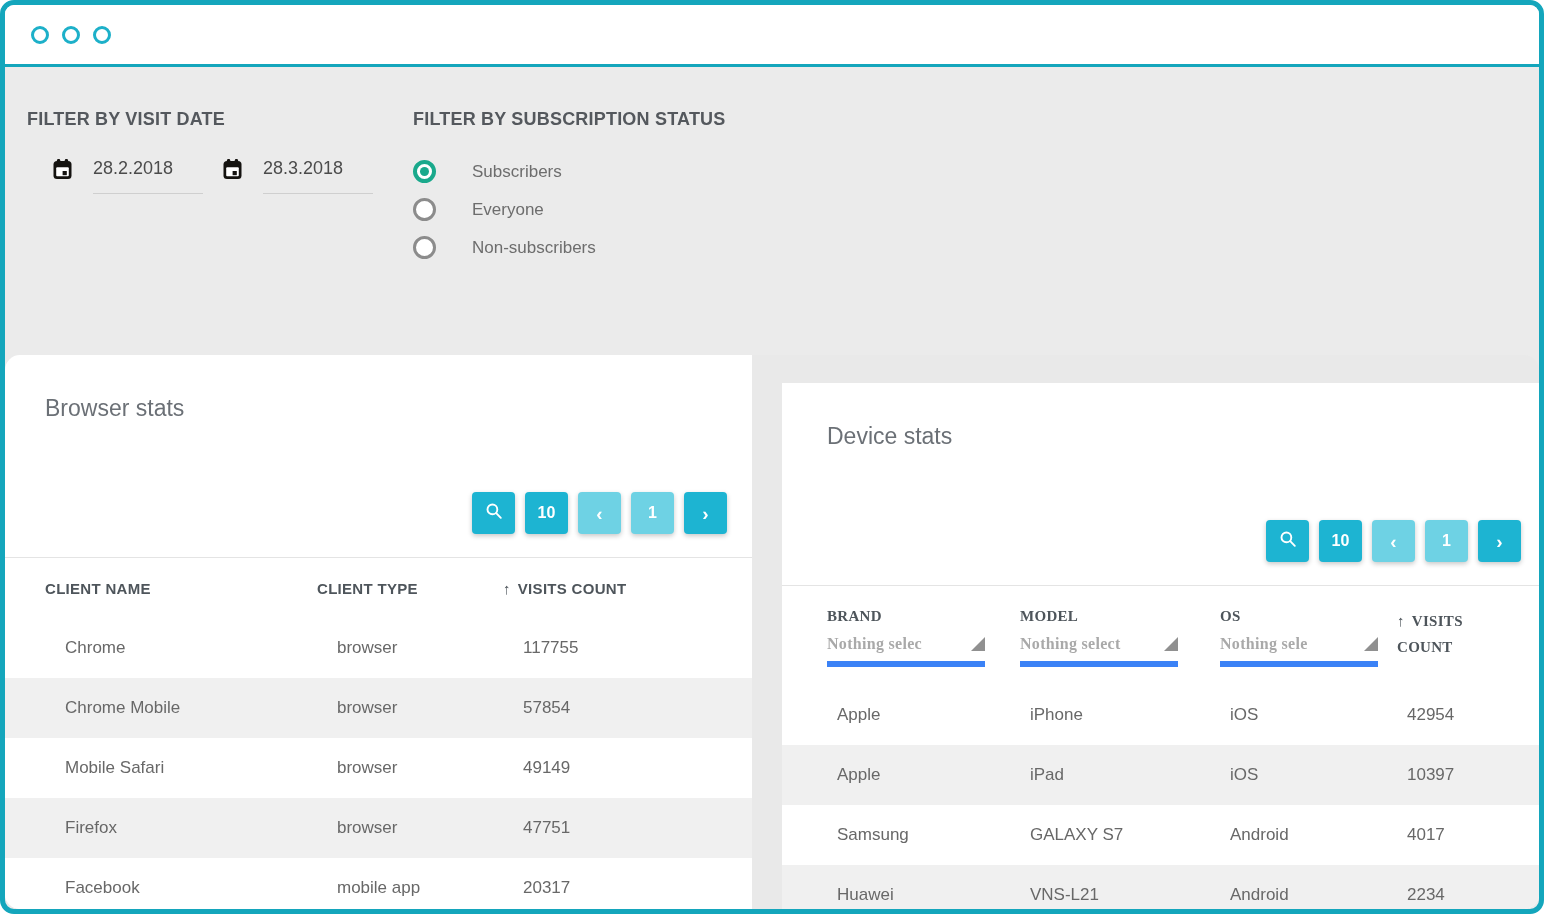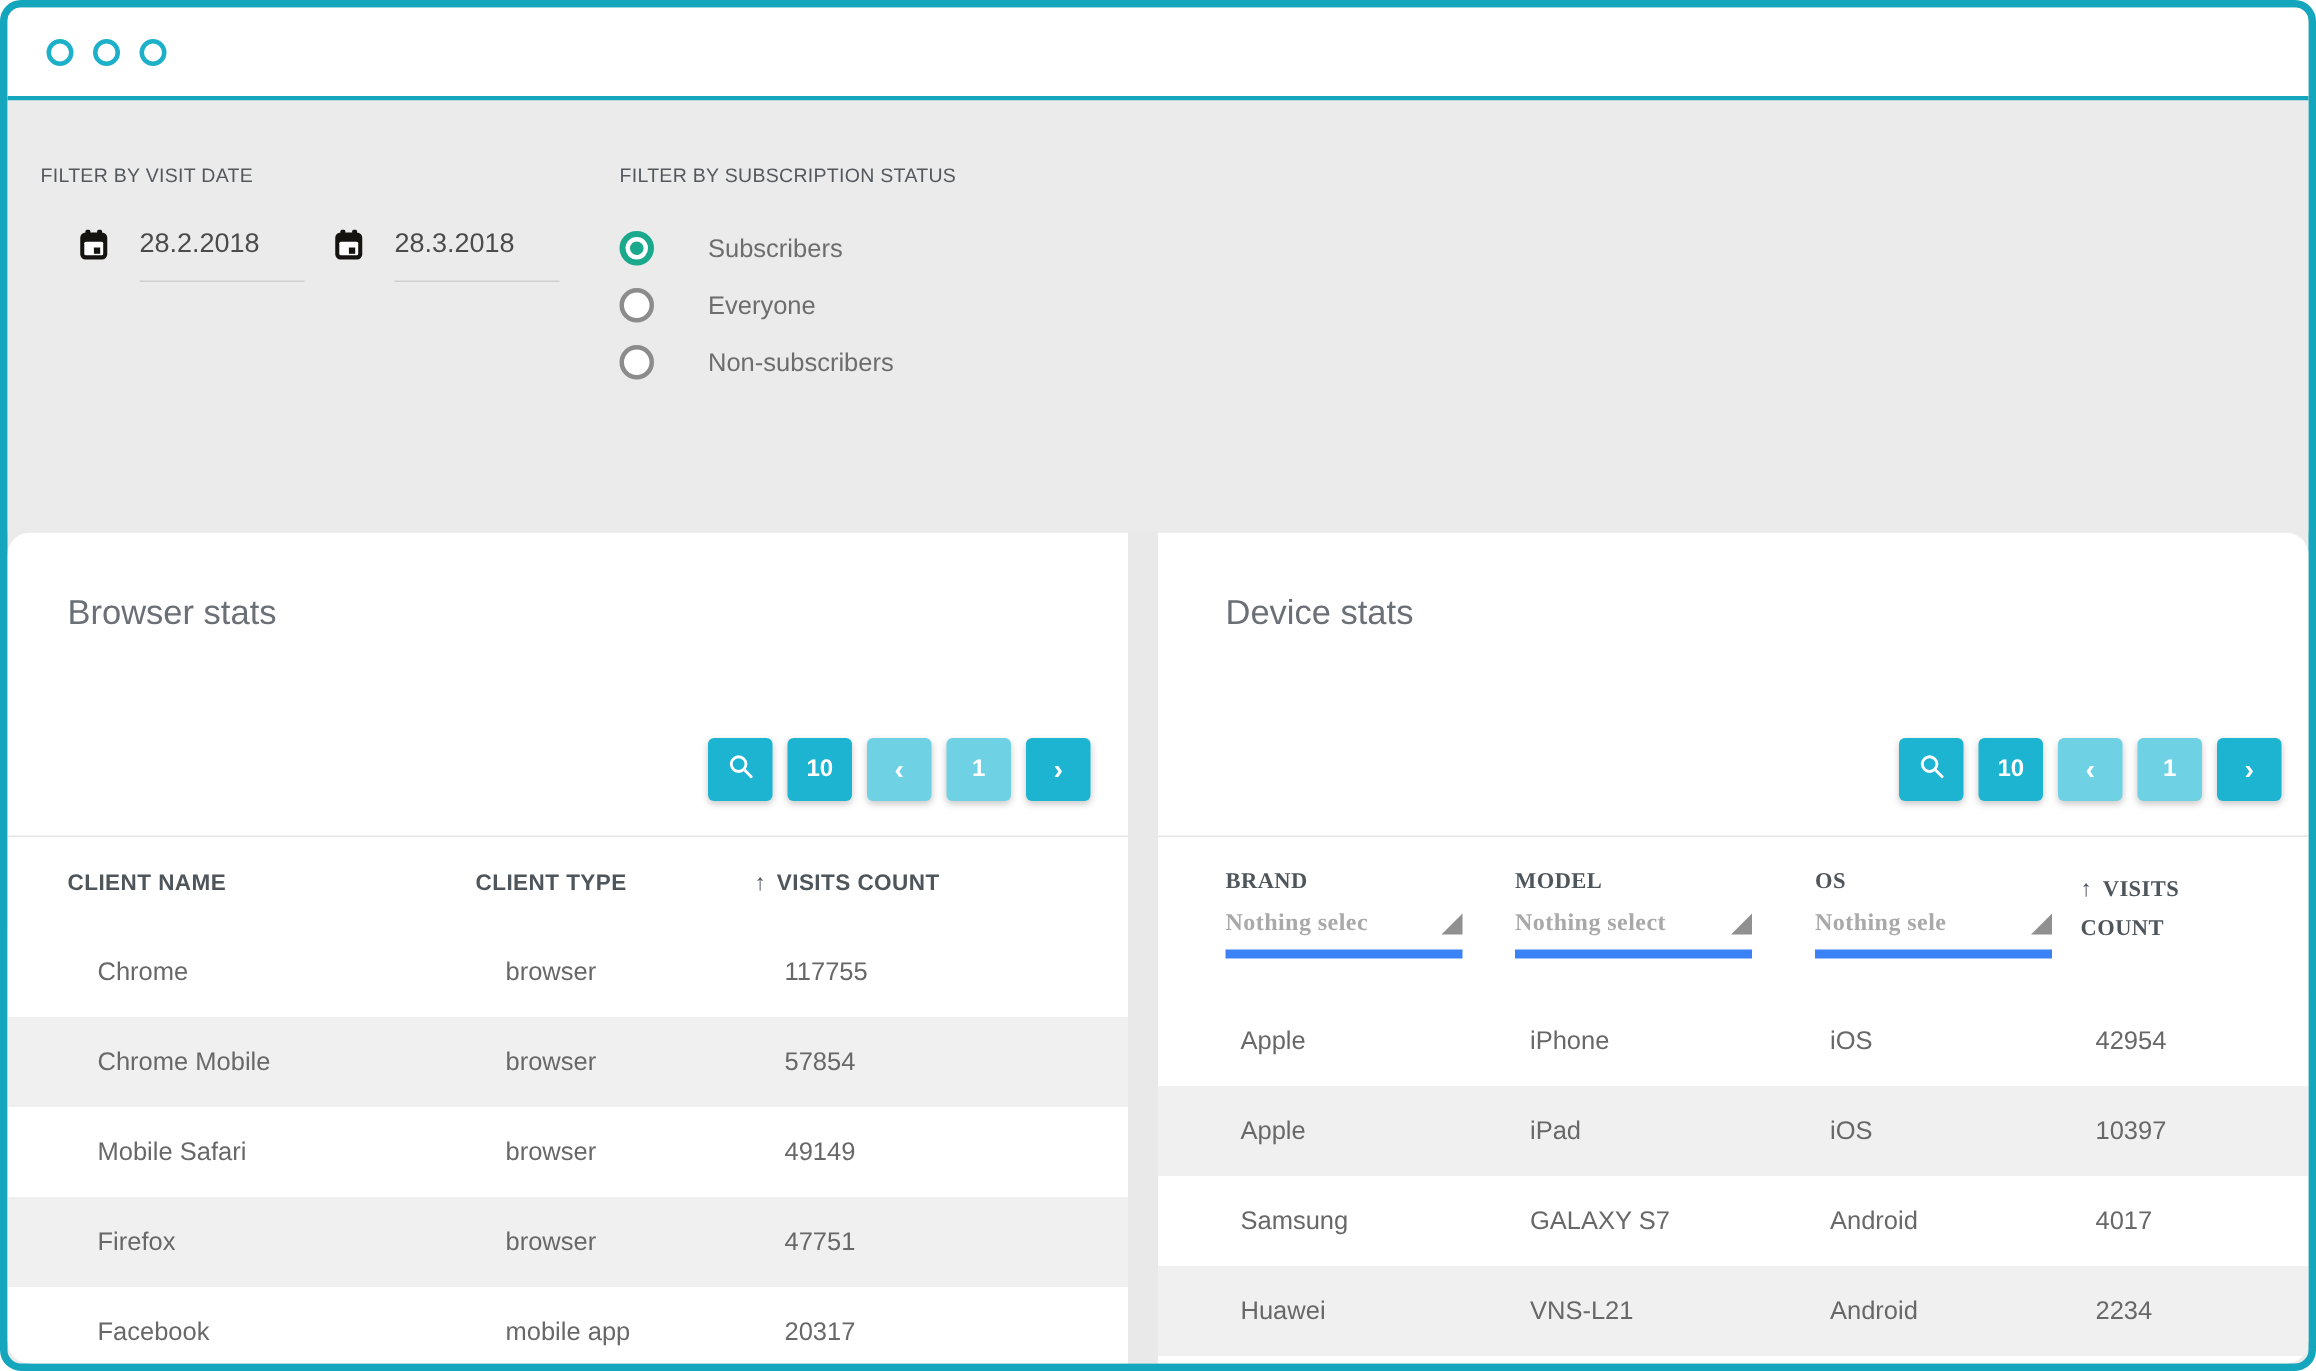--- a/index.html
+++ b/index.html
@@ -26,22 +26,22 @@
     margin-right:13px; cursor:pointer;
   }
   .teal-rule { height:3px; background:#14a6bc; flex:0 0 auto; }
 
   
   .filters {
     height:288px; background:#ebebeb; flex:0 0 auto;
     display:flex; padding:42px 0 0 22px;
   }
   .filter-heading {
-    font-size:13px; color:#54585d; letter-spacing:0.2px;
-    font-weight:400;
+    font-size:18px; color:#54585d; letter-spacing:0.2px;
+    font-weight:700;
   }
   .filter-date-block { width:386px; }
   .date-row { display:flex; margin-top:28px; margin-left:26px; }
   .date-field { display:flex; align-items:flex-start; margin-right:20px; }
   .cal-icon { margin-right:21px; margin-top:1px; }
   .date-input {
     width:110px; border:none; outline:none; background:transparent;
     border-bottom:1px solid #cfcfcf; padding-bottom:14px;
     font-family:"Liberation Sans", sans-serif;
     font-size:18px; color:#4b4b4b;
@@ -55,25 +55,25 @@
     border:3px solid #8c8c8c; margin-right:16px;
     display:flex; align-items:center; justify-content:center;
   }
   .radio-circle.checked { border:4px solid #1aa98c; }
   .radio-dot { width:9px; height:9px; border-radius:50%; background:#1aa98c; }
   .radio-label { font-size:17px; color:#6d6d6d; }
 
   
   .content {
     flex:1 1 auto; background:#e9e9e9;
-    display:flex; gap:20px; overflow:hidden;border-radius:15px;
+    display:flex; gap:30px; overflow:hidden;border-radius:15px;
   }
   .card { background:#fff; overflow:hidden; display:flex; flex-direction:column; }
   .card-browser { width:747px; flex:0 0 auto; }
-  .card-device  { flex:1 1 auto; }
+  .card-device  { flex:1 1 auto;margin-top:28px; }
 
   .card-top { height:202px; position:relative; flex:0 0 auto; }
   .card-title {
     position:absolute; top:40px; left:40px;
     font-size:23px; color:#6b7076; font-weight:400;
   }
   .card-device .card-title { left:45px; }
 
   .pagination {
     position:absolute; bottom:23px; right:25px;

